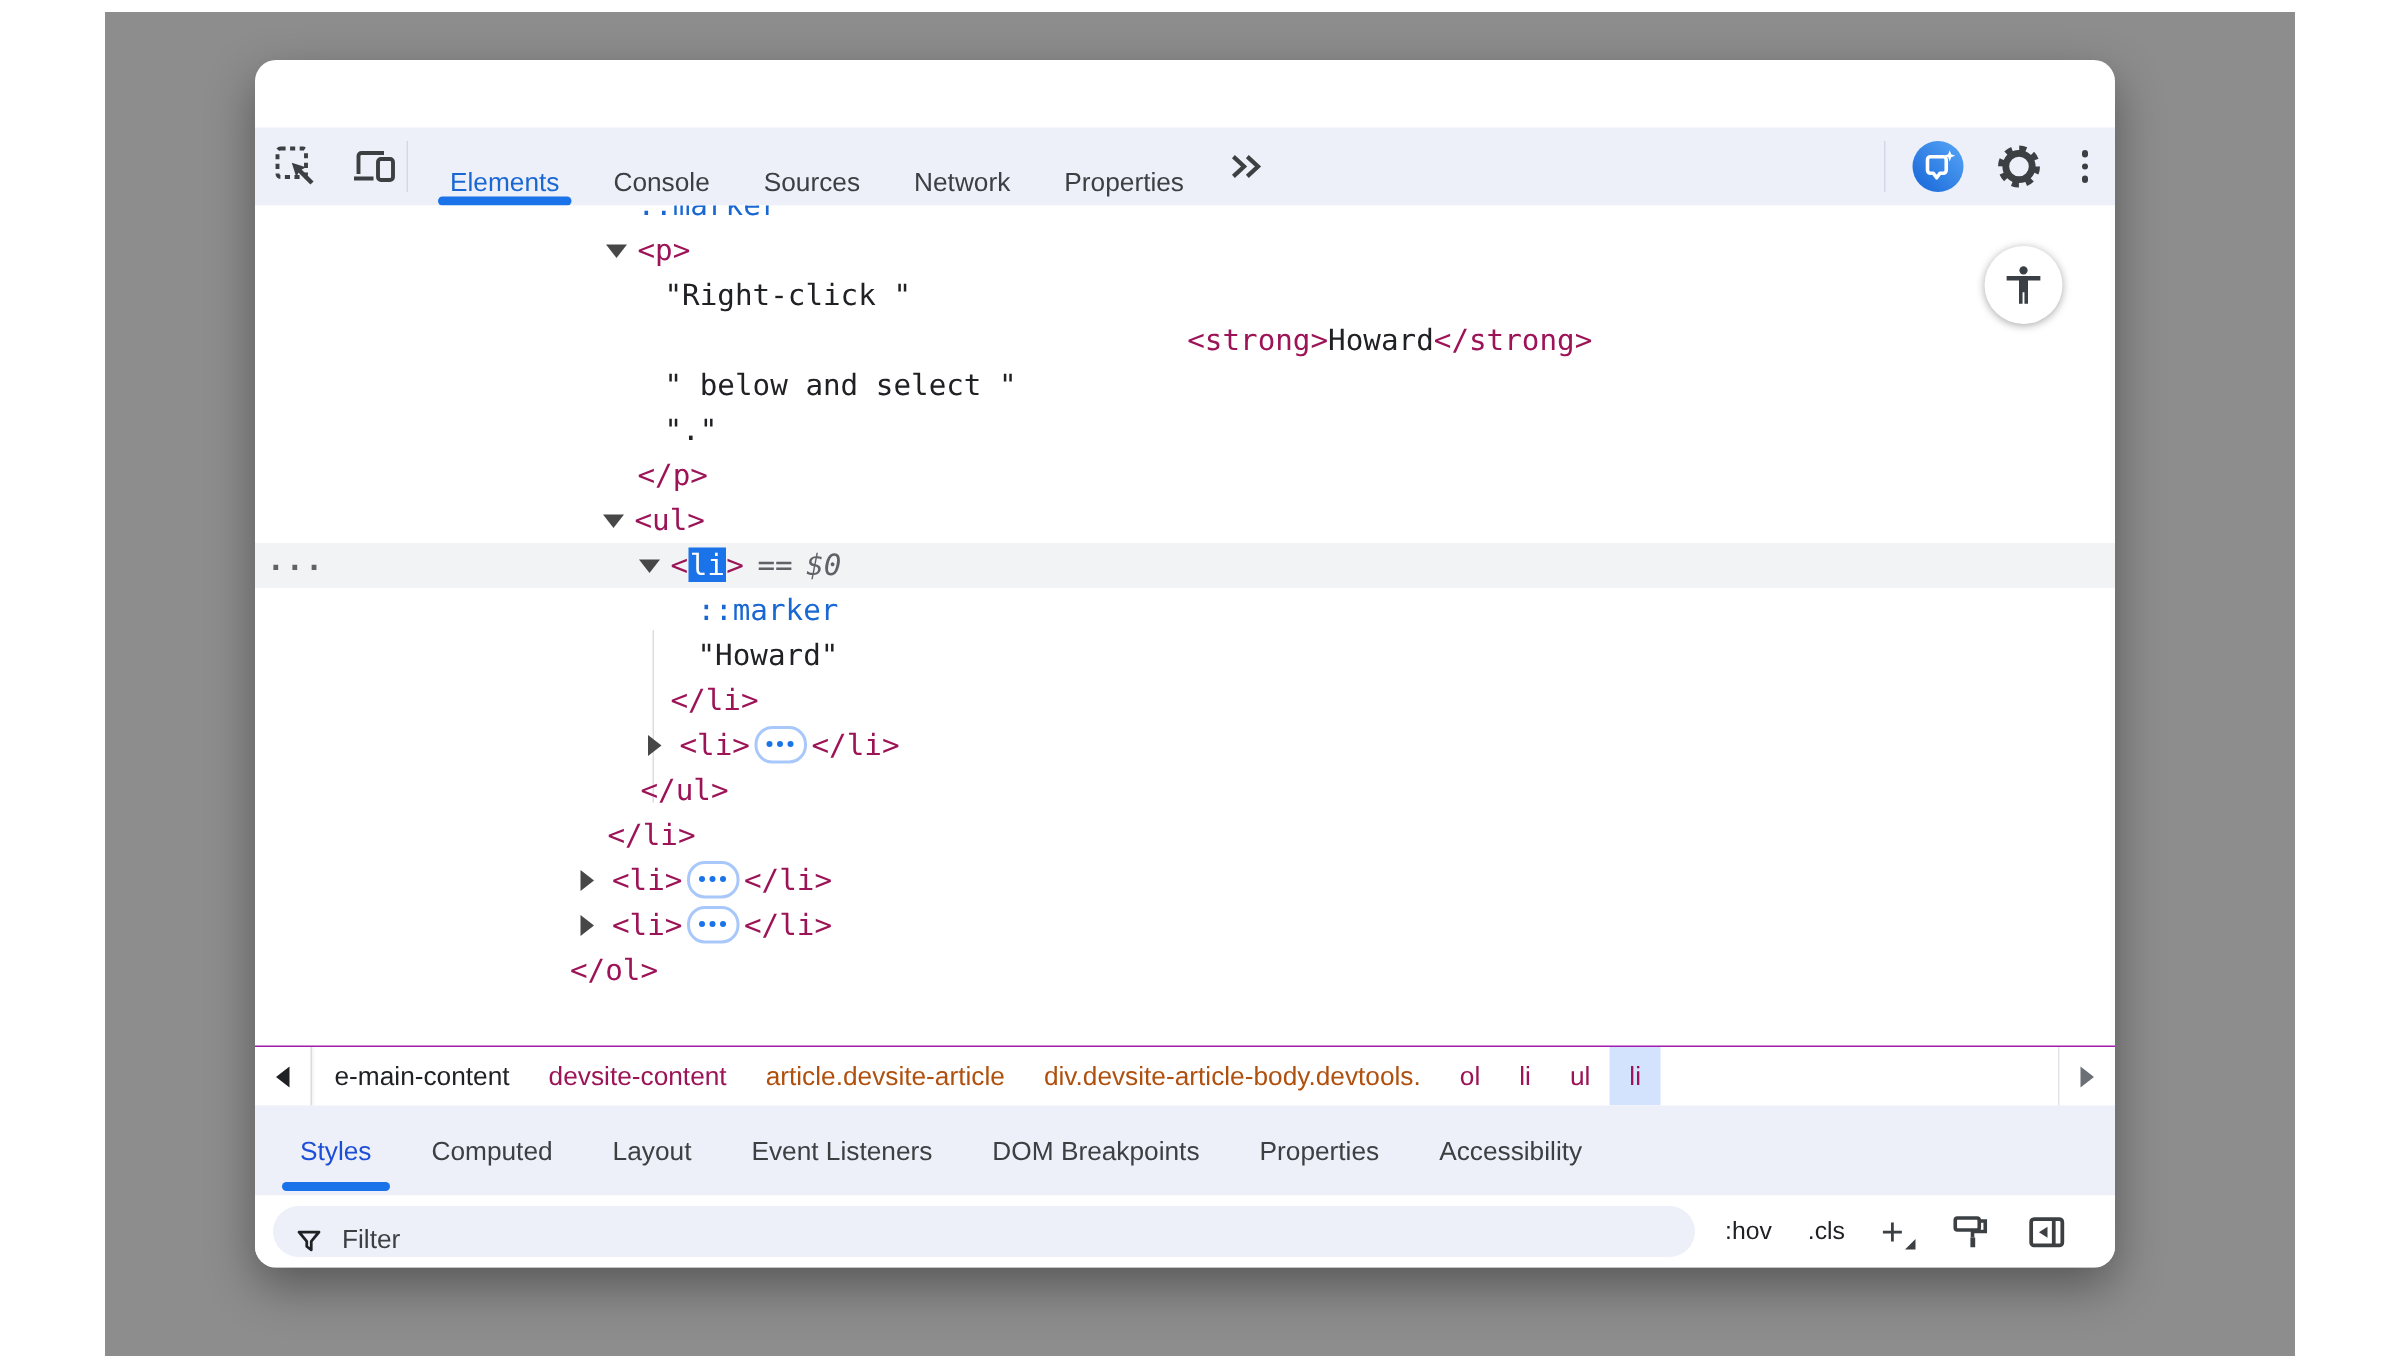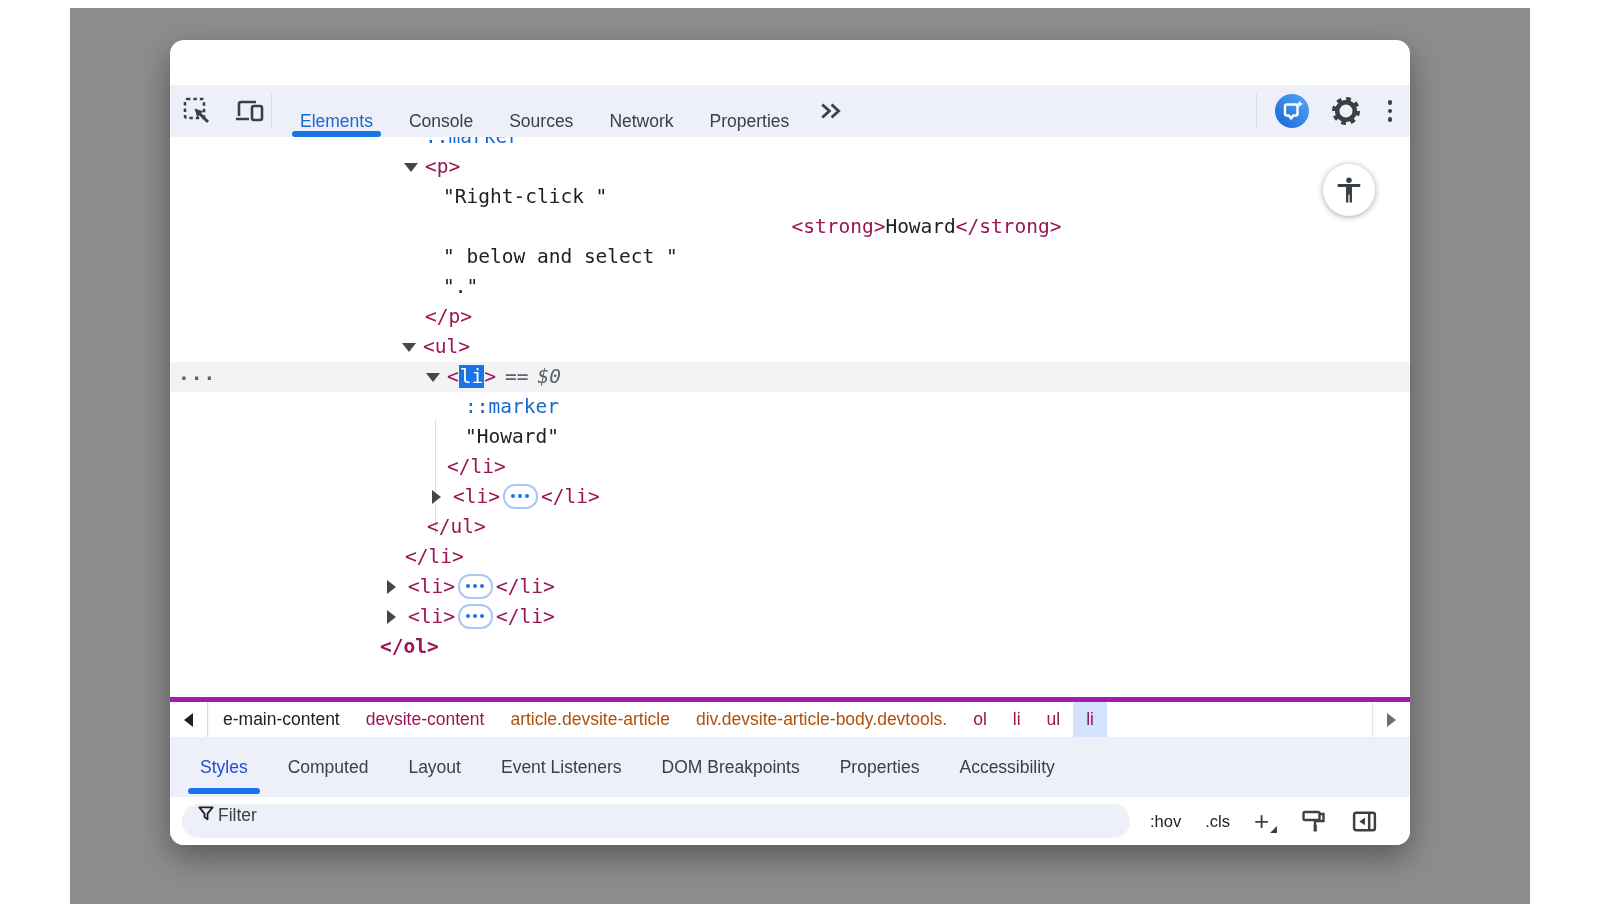--- a/index.html
+++ b/index.html
@@ -52,21 +52,21 @@
     border:2px solid #a8c7fa;border-radius:12px;background:#fff;vertical-align:middle;margin:0 3px 3px 3px;}
   .pill i{width:4px;height:4px;border-radius:50%;background:#1a73e8;}
   .guide{position:absolute;left:265px;top:283px;width:1px;height:115px;background:#dadde2;}
 
   
   .a11y-btn{position:absolute;left:1153px;top:124px;width:52px;height:52px;border-radius:50%;background:#fff;
     box-shadow:0 1px 6px rgba(0,0,0,.35);display:flex;align-items:center;justify-content:center;}
 
   
   .breadcrumbs{position:absolute;left:0;top:657px;width:100%;height:40px;background:#fff;
-    border-top:5px solid #a21caf;display:flex;align-items:stretch;font-size:17.5px;box-sizing:border-box;}
+    border-top:1px solid #a21caf;display:flex;align-items:stretch;font-size:17.5px;box-sizing:border-box;}
   .bc-scroll{width:37px;display:flex;align-items:center;justify-content:center;background:#fff;flex:none;}
   .bc-scroll.left{border-right:1px solid #d8dbe0;box-shadow:1px 0 2px rgba(0,0,0,.06);}
   .bc-scroll.right{border-left:1px solid #e1e4e9;}
   .tri-left{width:0;height:0;border-top:7px solid transparent;border-bottom:7px solid transparent;border-right:9px solid #202124;}
   .tri-right{width:0;height:0;border-top:7px solid transparent;border-bottom:7px solid transparent;border-left:9px solid #6b6f76;}
   .bc-items{display:flex;align-items:stretch;flex:1;overflow:hidden;padding-left:2px;}
   .bc-item{display:flex;align-items:center;padding:0 13px;white-space:nowrap;}
   .bc-plain{color:#202124;}
   .bc-node{color:#9c1457;}
   .bc-class{color:#b0500f;}
@@ -75,21 +75,21 @@
   
   .sidebar-tabs{position:absolute;left:0;top:697px;width:100%;height:60px;background:#edf0f9;
     display:flex;align-items:stretch;padding-left:10px;box-sizing:border-box;}
   .stab{position:relative;display:flex;align-items:center;padding:0 20px;font-size:17.5px;color:#3c4043;}
   .stab.active{color:#1d4ed8;}
   .stab.active::after{content:"";position:absolute;left:8px;right:8px;bottom:3px;height:6px;border-radius:3px;background:#1a73e8;}
 
   
   .filter-bar{position:absolute;left:0;top:757px;width:100%;height:48px;background:#fff;display:flex;align-items:center;}
   .filter-pill{margin-left:12px;width:948px;height:34px;border-radius:17px;background:#edf0f9;
-    display:flex;align-items:flex-start;padding:0 14px;box-sizing:border-box;flex:none;}
+    display:flex;align-items:flex-end;padding:0 14px;gap:10px;box-sizing:border-box;flex:none;}
   .filter-pill input{flex:1;border:none;outline:none;background:transparent;font-size:17.5px;
     font-family:"Liberation Sans",sans-serif;color:#202124;}
   .filter-pill input::placeholder{color:#3c4043;opacity:1;}
   .filter-actions{display:flex;align-items:center;gap:24px;margin-left:20px;}
   .txt-btn{font-size:16.5px;color:#202124;}
   .plus-btn{position:relative;font-size:26px;line-height:20px;color:#3c4043;padding-right:8px;}
   .plus-btn::after{content:"";position:absolute;right:0;bottom:-2px;width:0;height:0;
     border-left:7px solid transparent;border-bottom:7px solid #3c4043;}
 </style>
 </head>
@@ -171,21 +171,21 @@
         <div class="tree-row" style="padding-left: 253px;"><span class="arrow down" style="left: 232px;"></span><span class="tk-tag">&lt;ul&gt;</span></div>
         <div class="tree-row selected" style="padding-left: 277px;"><span class="row-dots">...</span><span class="arrow down" style="left: 256px;"></span><span class="tk-tag">&lt;</span><span class="tk-hl">li</span><span class="tk-tag">&gt;</span><span class="tk-eq">==</span><span class="tk-dollar">$0</span></div>
         <div class="tree-row" style="padding-left: 295px;"><span class="tk-pseudo">::marker</span></div>
         <div class="tree-row" style="padding-left: 295px;"><span class="tk-text">"Howard"</span></div>
         <div class="tree-row" style="padding-left: 277px;"><span class="tk-tag">&lt;/li&gt;</span></div>
         <div class="tree-row" style="padding-left: 283px;"><span class="arrow right" style="left: 262px;"></span><span class="tk-tag">&lt;li&gt;</span><span class="pill"><i></i><i></i><i></i></span><span class="tk-tag">&lt;/li&gt;</span></div>
         <div class="tree-row" style="padding-left: 257px;"><span class="tk-tag">&lt;/ul&gt;</span></div>
         <div class="tree-row" style="padding-left: 235px;"><span class="tk-tag">&lt;/li&gt;</span></div>
         <div class="tree-row" style="padding-left: 238px;"><span class="arrow right" style="left: 217px;"></span><span class="tk-tag">&lt;li&gt;</span><span class="pill"><i></i><i></i><i></i></span><span class="tk-tag">&lt;/li&gt;</span></div>
         <div class="tree-row" style="padding-left: 238px;"><span class="arrow right" style="left: 217px;"></span><span class="tk-tag">&lt;li&gt;</span><span class="pill"><i></i><i></i><i></i></span><span class="tk-tag">&lt;/li&gt;</span></div>
-        <div class="tree-row" style="padding-left: 210px; font-weight: bold;"><span class="tk-tag">&lt;/ol&gt;</span></div>
+        <div class="tree-row" style="padding-left: 210px;"><span class="tk-tag">&lt;/ol&gt;</span></div>
       </div>
 
     <div class="a11y-btn">
       <svg width="30" height="30" viewBox="0 0 24 24" fill="#3a3f45">
         <circle cx="12" cy="4.2" r="2.2"></circle>
         <path d="M21 7.2 H3 v2.4 h6.6 V22 h1.9 v-6.2 h1 V22 h1.9 V9.6 H21 z"></path>
       </svg>
     </div>
 
     <div class="breadcrumbs">

